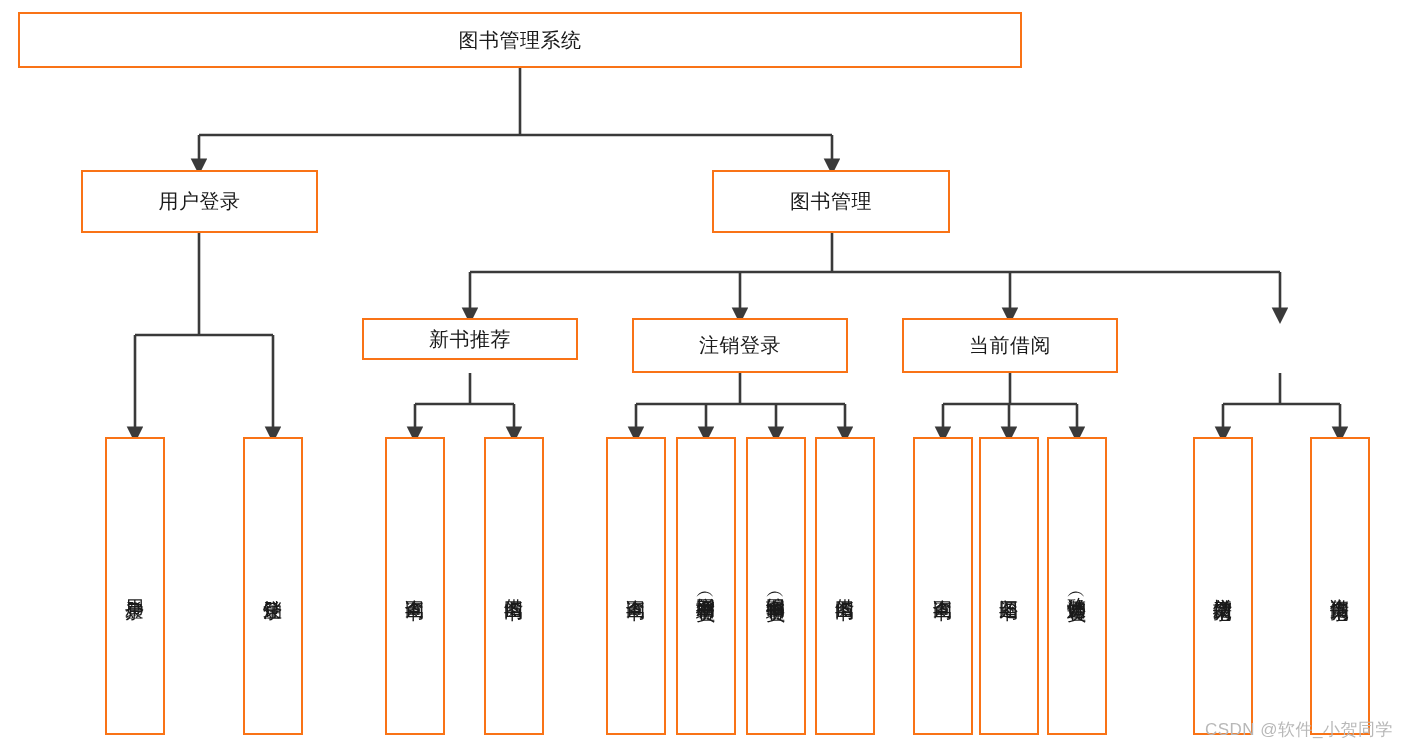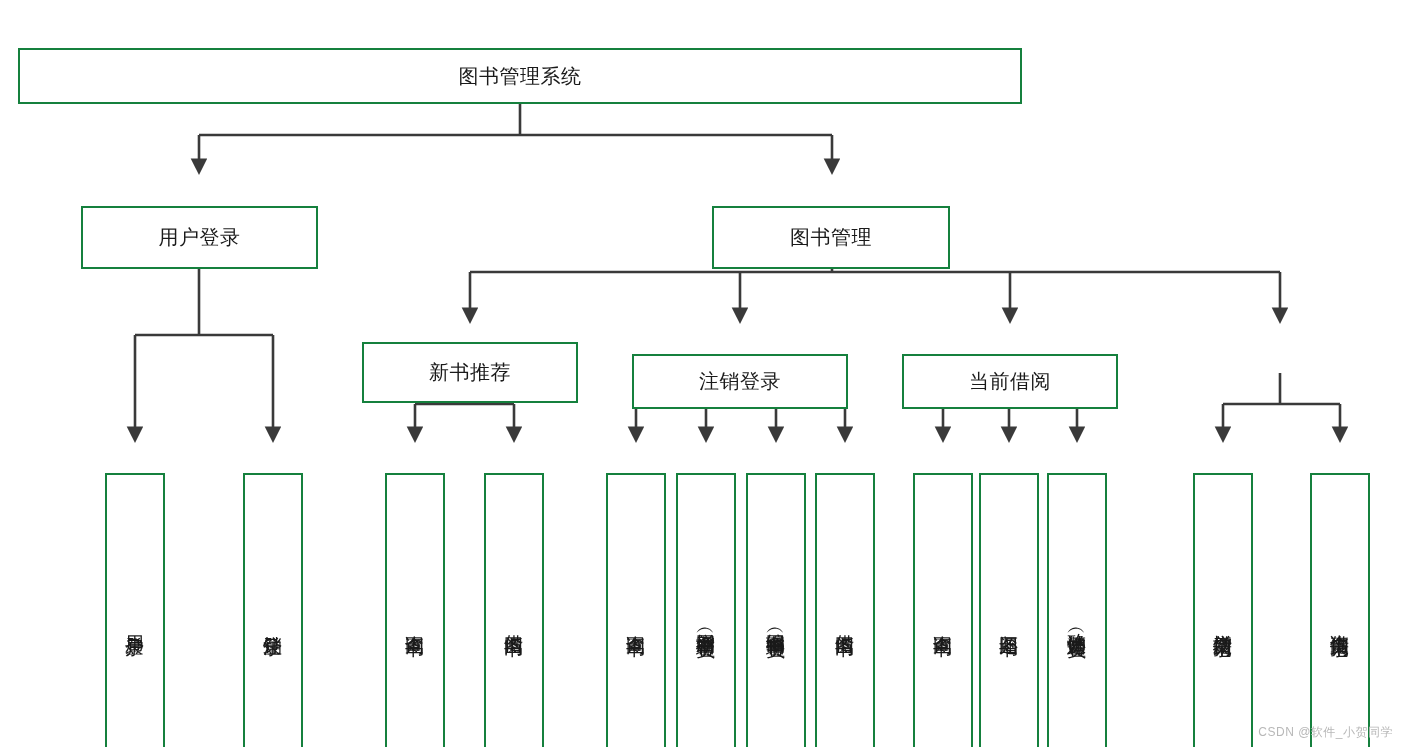--- a/index.html
+++ b/index.html
@@ -13,27 +13,26 @@
   #canvas {
     position: relative;
     width: 1405px;
     height: 747px;
     background: #ffffff;
     overflow: hidden;
   }
   .node {
     position: absolute;
     box-sizing: border-box;
-    border: 2px solid #15803d;
+    border: 2px solid #f97316;
     background: #ffffff;
     display: flex;
     align-items: center;
     justify-content: center;
     color: #1a1a1a;
-    margin-top: 36px;
   }
   .node.horiz {
     font-size: 20px;
     letter-spacing: 0.5px;
   }
   .node.vert {
     writing-mode: vertical-rl;
     text-orientation: upright;
     font-size: 19px;
     letter-spacing: 1px;
@@ -57,21 +56,21 @@
     left: 0;
     top: 0;
     width: 1405px;
     height: 747px;
     pointer-events: none;
   }
   .watermark {
     position: absolute;
     right: 12px;
     bottom: 6px;
-    font-size: 12px;
+    font-size: 17px;
     color: #b8b8b8;
     white-space: nowrap;
     letter-spacing: 0.5px;
   }
 </style>
 </head>
 <body>
 
 <div id="canvas">
 
@@ -130,21 +129,21 @@
   </div>
 
   <div class="node horiz" style="left:81px; top:170px; width:237px; height:63px;">
     <span>用户登录</span>
   </div>
 
   <div class="node horiz" style="left:712px; top:170px; width:238px; height:63px;">
     <span>图书管理</span>
   </div>
 
-  <div class="node horiz" style="left:362px; top:306px; width:216px; height:61px;">
+  <div class="node horiz" style="left:362px; top:318px; width:216px; height:42px;">
     <span>新书推荐</span>
   </div>
 
   <div class="node horiz" style="left:632px; top:318px; width:216px; height:55px;">
     <span>注销登录</span>
   </div>
 
   <div class="node horiz" style="left:902px; top:318px; width:216px; height:55px;align-items:center;">
     <span>当前借阅</span>
   </div>

